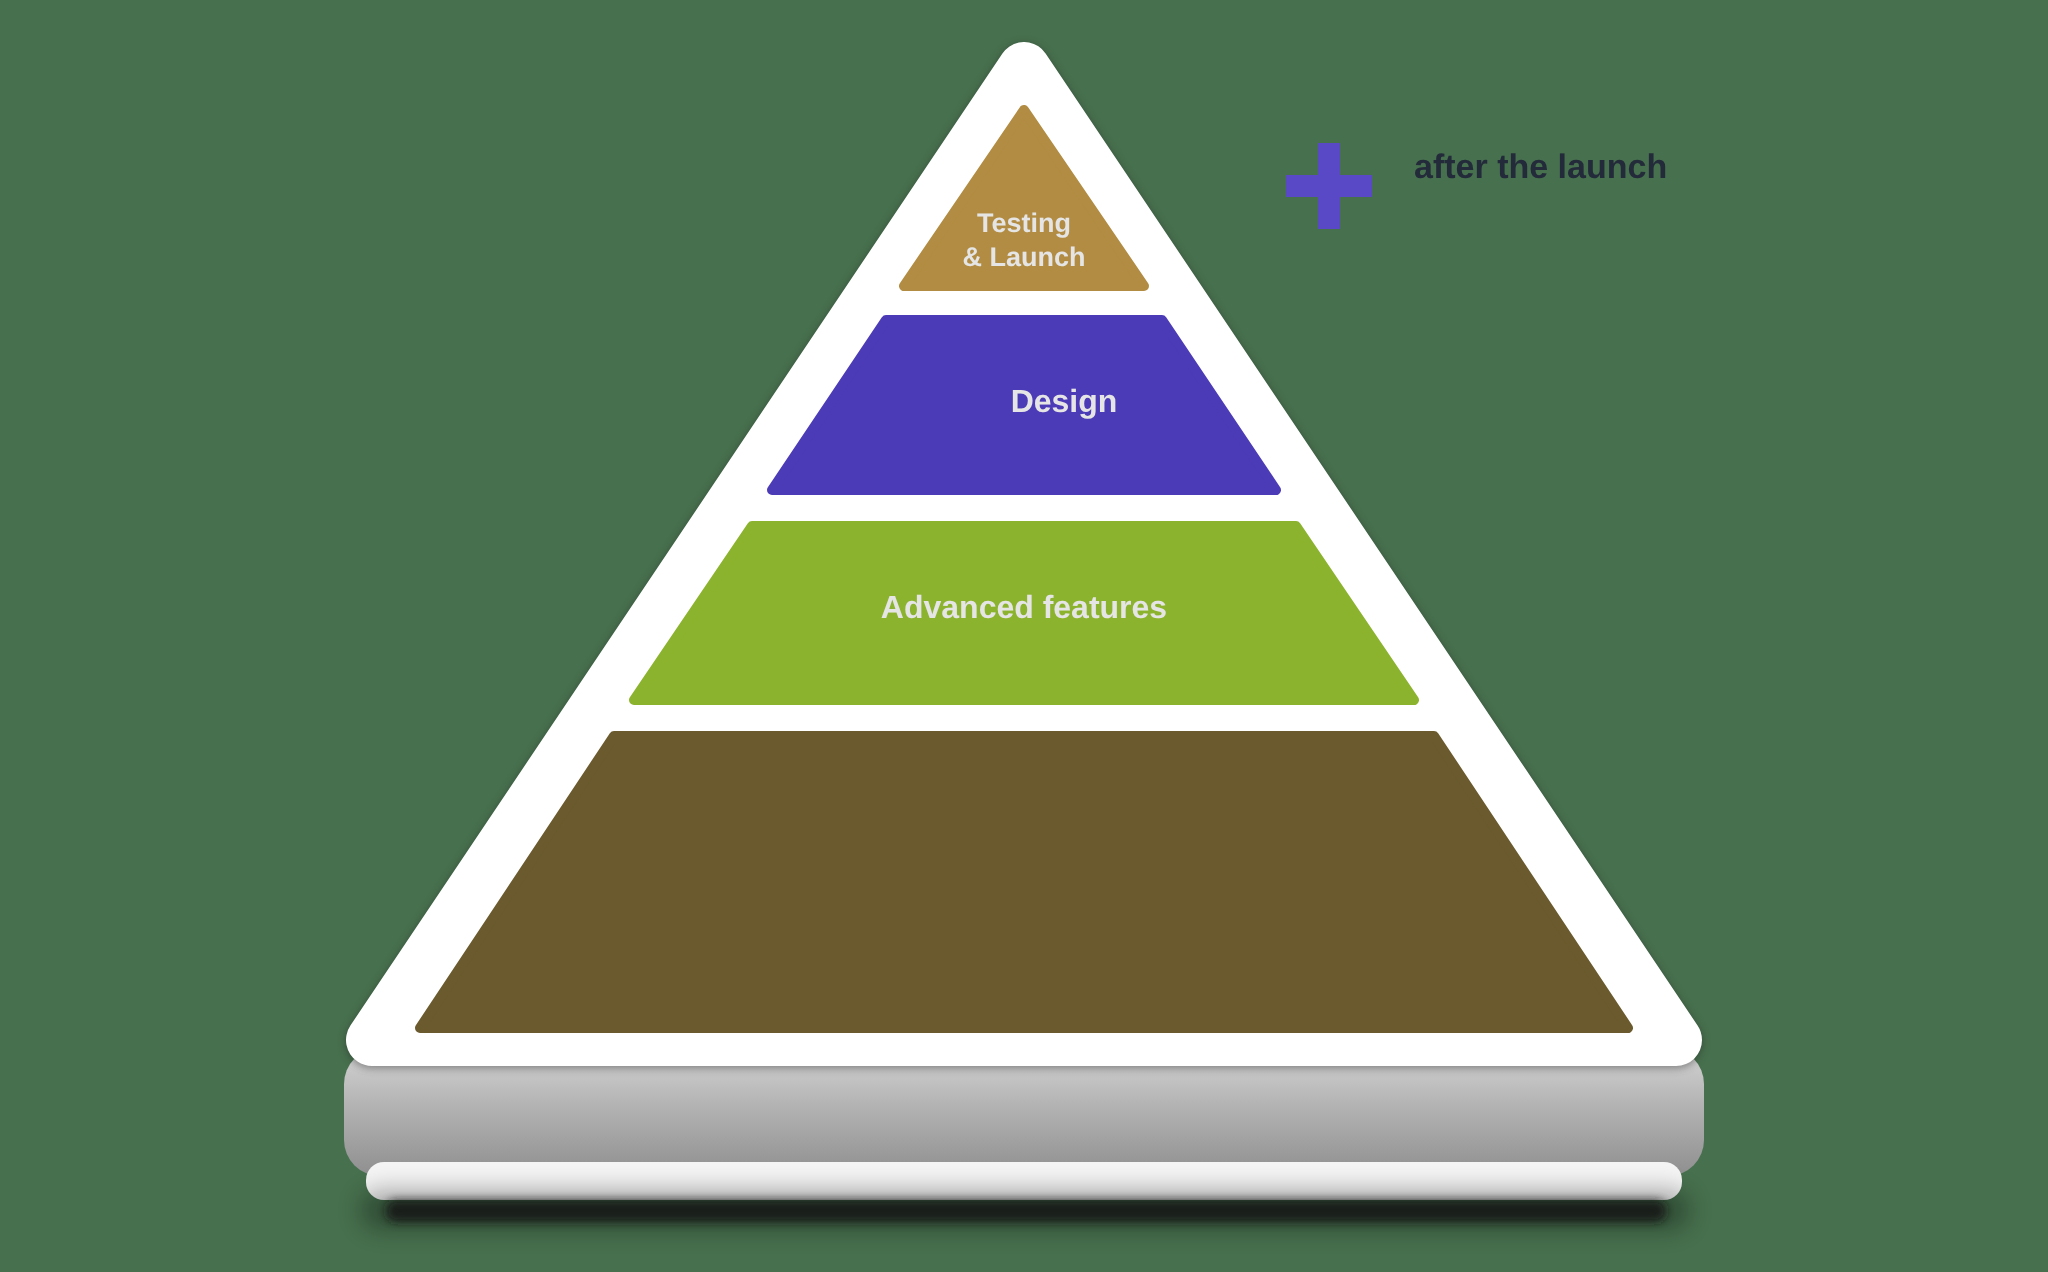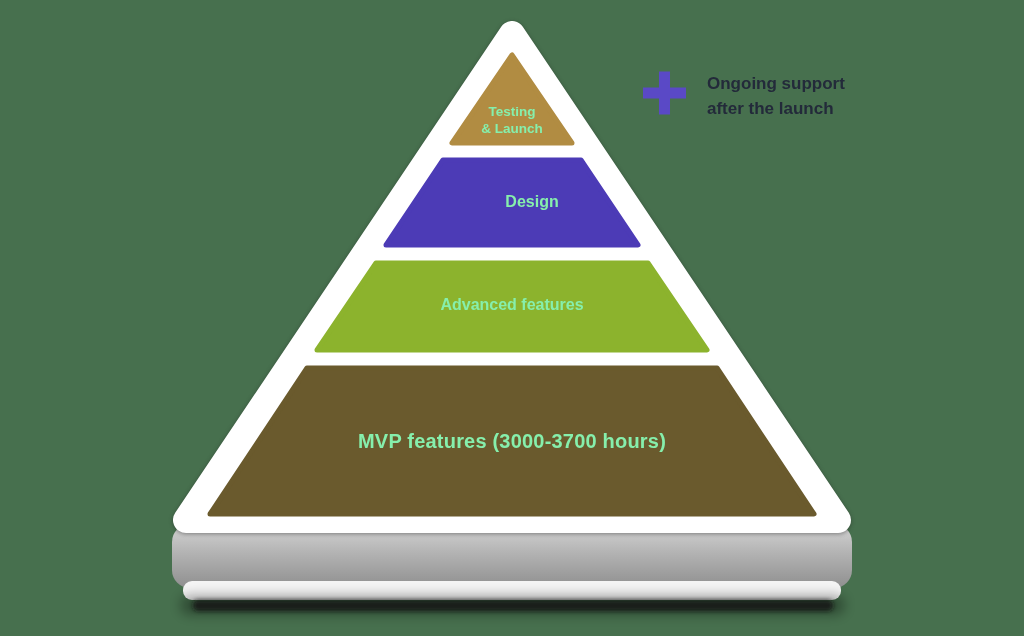--- a/index.html
+++ b/index.html
@@ -24,21 +24,21 @@
     filter: drop-shadow(0px 1px 2px rgba(30,30,30,0.45));
   }
   .layer-shape {
     stroke-width: 5;
     stroke-linejoin: round;
   }
   .layer-label {
     position: absolute;
     left: 512px;
     transform: translate(-50%, -50%);
-    color: #86efac;
+    color: #e5e5e5;
     font-weight: 700;
     text-align: center;
     white-space: nowrap;
   }
   #label-testing   { top: 120px; font-size: 13.5px; line-height: 17px; }
   #label-design    { top: 202px; font-size: 16px; margin-left: 20px; }
   #label-advanced  { top: 305px; font-size: 16px; }
   #label-mvp       { top: 441px; font-size: 20px; letter-spacing: 0.2px; }
   #annotation-text {
     position: absolute;
@@ -96,20 +96,18 @@
 
   <div class="layer-label" id="label-testing">
     <div>Testing</div>
     <div>&amp; Launch</div>
   </div>
 
   <div class="layer-label" id="label-design">Design</div>
 
   <div class="layer-label" id="label-advanced">Advanced features</div>
 
-  <div class="layer-label" id="label-mvp">MVP features (3000-3700 hours)</div>
 
   <div id="annotation-text">
-    <div>Ongoing support</div>
     <div>after the launch</div>
   </div>
 
 </div>
 
 </body></html>

